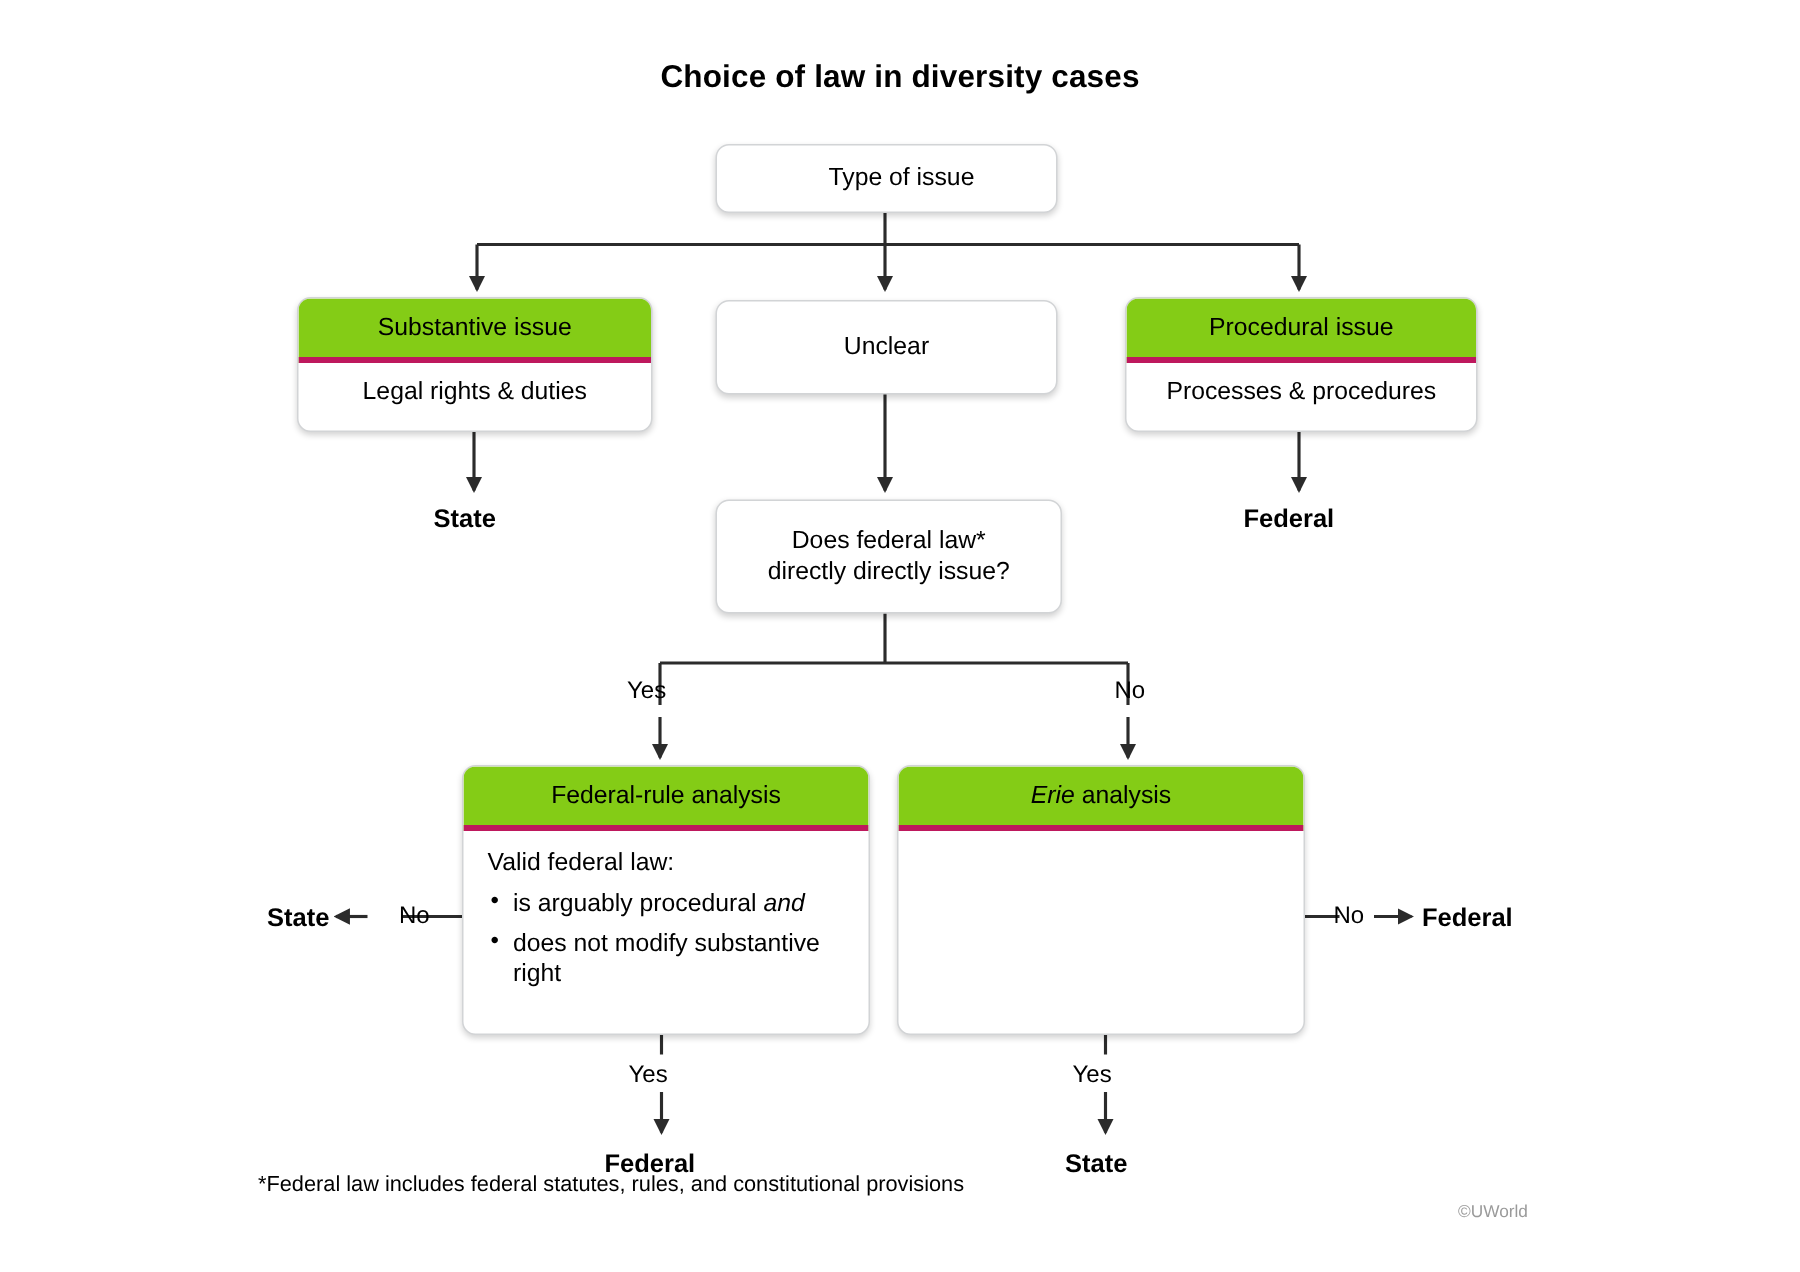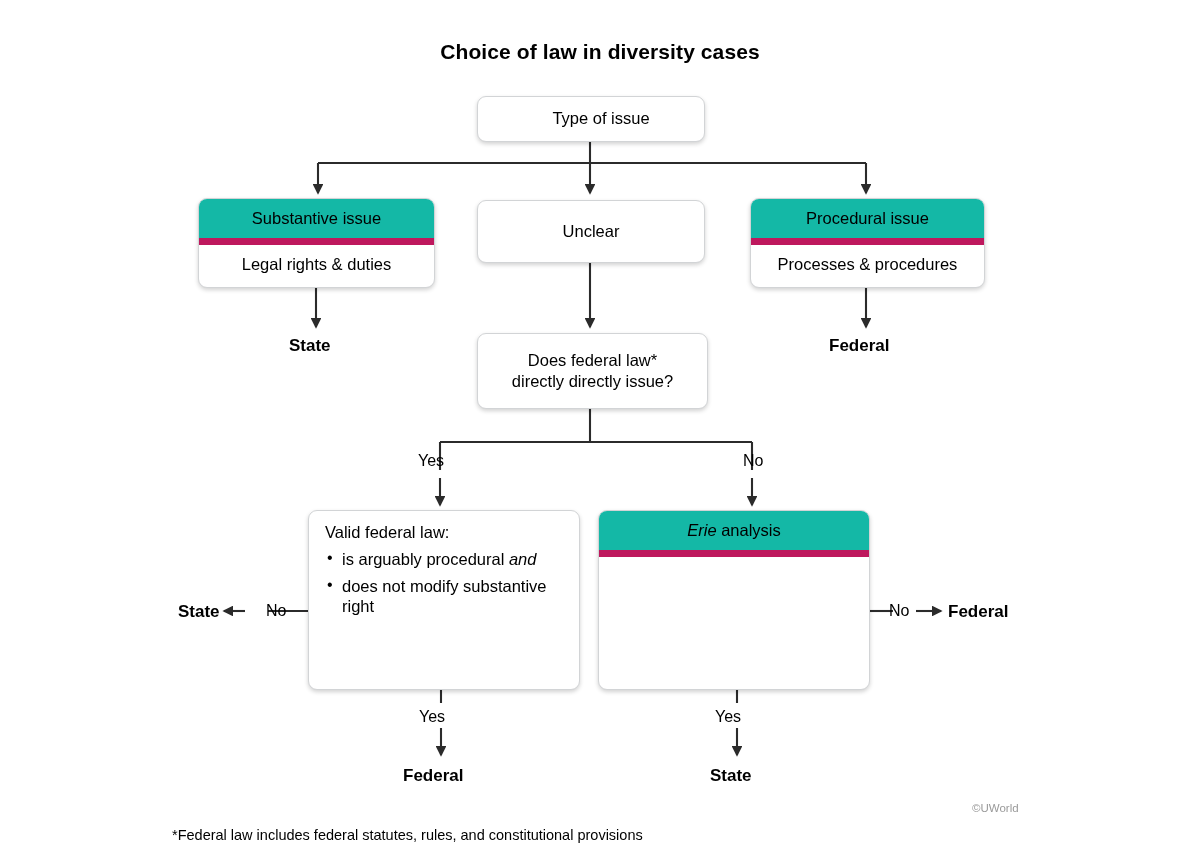--- a/index.html
+++ b/index.html
@@ -40,22 +40,22 @@
   .node {
     position: absolute;
     background: #ffffff;
     border: 1px solid #d2d4d6;
     border-radius: 9px;
     box-shadow: 0 2px 4px rgba(0,0,0,0.18);
     box-sizing: border-box;
     overflow: hidden;
   }
   .node .hdr {
-    background: #14b8a6;
-    border-bottom: 7px solid #be185d;
+    background: #84cc16;
+    border-bottom: 4px solid #be185d;
     text-align: center;
     font-size: 16.5px;
     padding: 9px 8px 9px 8px;
     line-height: 1.25;
   }
   .node .bdy {
     text-align: center;
     font-size: 16.5px;
     padding: 9px 8px 10px 8px;
     line-height: 1.25;
@@ -108,21 +108,21 @@
   }
   .outcome {
     position: absolute;
     font-size: 17px;
     font-weight: bold;
     white-space: nowrap;
   }
   .footnote {
     position: absolute;
     left: 172px;
-    top: 827px;
+    top: 782px;
     font-size: 14.5px;
   }
   .watermark {
     position: absolute;
     left: 972px;
     top: 802px;
     font-size: 11.5px;
     color: #9a9a9a;
   }
 </style>
@@ -193,20 +193,21 @@
   </div>
 
   <div class="node plain" style="left:477px; top:333px; width:231px; height:76px;">
     <div class="txt">
       <span>Does federal law*</span><br>
       <span>directly directly issue?</span>
     </div>
   </div>
 
   <div class="node" style="left:308px; top:510px; width:272px; height:180px;">
+    <div class="hdr">Federal-rule analysis</div>
     <div class="bdy left">
       <div class="lead">Valid federal law:</div>
       <ul class="blist">
         <li><span>is arguably procedural </span><em class="it">and</em></li>
         <li><span>does not modify substantive right</span></li>
       </ul>
     </div>
   </div>
 
   <div class="node" style="left:598px; top:510px; width:272px; height:180px;">

